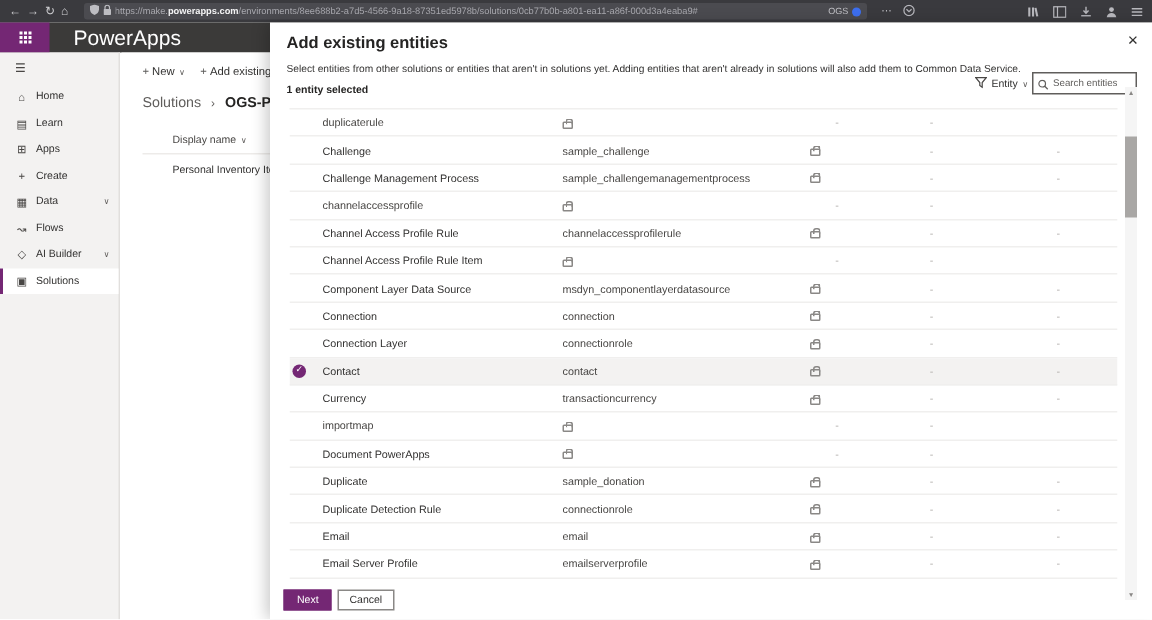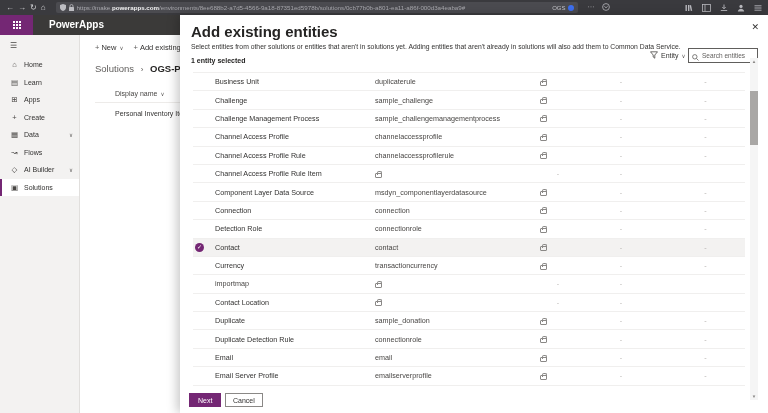--- a/index.html
+++ b/index.html
@@ -20,21 +20,21 @@
   .bluedot { width:6px; height:6px; border-radius:50%; background:#3d6ff0; display:inline-block; }
   .chromeicons { display:flex; gap:7px; margin-left:6px; color:#b9b9be; font-size:7px; }
   .ricons { margin-left:auto; display:flex; gap:9px; align-items:center; }
   .ricons svg { display:block; }
 
   
   .app-header { position:absolute; top:15px; left:0; width:768px; height:20px; background:#3b3a39; display:flex; }
   .waffle { width:33px; height:20px; background:#742774; display:flex; align-items:center; justify-content:center; }
   .waffle-dots { width:2px; height:2px; background:#fff; position:relative; left:-3px; top:-3px;
     box-shadow:3px 0 #fff,6px 0 #fff,0 3px #fff,3px 3px #fff,6px 3px #fff,0 6px #fff,3px 6px #fff,6px 6px #fff; }
-  .app-title { color:#fff; font-size:10px; line-height:20px; margin-left:16px;font-weight:bold; }
+  .app-title { color:#fff; font-size:14px; line-height:20px; margin-left:16px; }
 
   
   .sidebar { position:absolute; top:35px; left:0; width:80px; height:378px; background:#f3f2f1;
              border-right:1px solid #e1dfdd; }
   .hamburger { margin:6px 0 6px 10px; font-size:8px; color:#484644; letter-spacing:0; }
   .side-item { height:17.5px; display:flex; align-items:center; padding-left:10px; gap:5px;
                font-size:7px; color:#323130; cursor:default; }
   .side-item .sicon { width:9px; font-size:7.5px; color:#484644; text-align:center; }
   .side-item .schev { display:none; margin-left:auto; margin-right:6px; font-size:5.5px; color:#605e5c; }
   .side-item.has-chevron .schev { display:inline; }
@@ -51,21 +51,21 @@
   .bc-sep { color:#605e5c; margin:0 4px; font-size:8px; }
   .bc-cur { color:#252423; font-weight:bold; }
   .col-header { margin:16px 0 0 34px; font-size:7px; color:#484644; white-space:nowrap; }
   .col-header .tchev { font-size:5.5px; color:#605e5c; margin-left:3px; }
   .page-div { margin:5px 0 0 14px; width:300px; border-bottom:1px solid #edebe9; }
   .page-row { margin:7px 0 0 34px; font-size:7px; color:#323130; white-space:nowrap; }
 
   
   .modal { position:absolute; top:15px; left:180px; width:588px; height:398px; background:#fff;
            box-shadow:-3px 0 10px rgba(0,0,0,.22); }
-  .modal-title { position:absolute; top:8px; left:11px; font-size:15px; font-weight:bold; color:#252423; }
+  .modal-title { position:absolute; top:8px; left:11px; font-size:11px; font-weight:bold; color:#252423; }
   .modal-close { position:absolute; top:7px; right:9px; font-size:9px; color:#323130; cursor:default; }
   .modal-sub { position:absolute; top:28px; left:11px; font-size:6.8px; color:#323130; white-space:nowrap; }
   .selection { position:absolute; top:42px; left:11px; font-size:7px; font-weight:bold; color:#252423; }
   .filter { position:absolute; top:36px; left:470px; display:flex; align-items:center; gap:3px;
             font-size:7px; color:#323130; }
   .filter .fchev { font-size:5.5px; color:#605e5c; }
   .search { position:absolute; top:33px; left:508px; width:70px; height:15px; border:1px solid #605e5c;
             display:flex; align-items:center; padding:0 3px; gap:3px; background:#fff; }
   .search input { border:none; outline:none; width:100%; font-size:6.5px; color:#323130;
                   font-family:"Liberation Sans", sans-serif; }
@@ -258,21 +258,20 @@
             <circle cx="2.8" cy="2.8" r="2.2" fill="none" stroke="#605e5c" stroke-width="0.8"></circle>
             <line x1="4.5" y1="4.5" x2="6.5" y2="6.5" stroke="#605e5c" stroke-width="0.8"></line>
           </svg>
       </span>
       <input placeholder="Search entities" style="">
     </div>
 
     <div class="elist">
       <div class="erow">
           <span class="marker">✓</span>
-          <span class="edisplay">Business Unit</span>
           <span class="ename">duplicaterule</span>
           <span class="lockwrap">
             <span class="lock"></span>
           </span>
           <span class="dash">-</span>
           <span class="dash">-</span>
         </div>
         <div class="erow">
           <span class="marker">✓</span>
           <span class="edisplay">Challenge</span>
@@ -288,21 +287,20 @@
           <span class="edisplay">Challenge Management Process</span>
           <span class="ename">sample_challengemanagementprocess</span>
           <span class="lockwrap">
             <span class="lock"></span>
           </span>
           <span class="dash">-</span>
           <span class="dash">-</span>
         </div>
         <div class="erow">
           <span class="marker">✓</span>
-          <span class="edisplay">Channel Access Profile</span>
           <span class="ename">channelaccessprofile</span>
           <span class="lockwrap">
             <span class="lock"></span>
           </span>
           <span class="dash">-</span>
           <span class="dash">-</span>
         </div>
         <div class="erow">
           <span class="marker">✓</span>
           <span class="edisplay">Channel Access Profile Rule</span>
@@ -337,21 +335,21 @@
           <span class="edisplay">Connection</span>
           <span class="ename">connection</span>
           <span class="lockwrap">
             <span class="lock"></span>
           </span>
           <span class="dash">-</span>
           <span class="dash">-</span>
         </div>
         <div class="erow">
           <span class="marker">✓</span>
-          <span class="edisplay">Detection Role</span>
+          <span class="edisplay">Connection Layer</span>
           <span class="ename">connectionrole</span>
           <span class="lockwrap">
             <span class="lock"></span>
           </span>
           <span class="dash">-</span>
           <span class="dash">-</span>
         </div>
         <div class="erow selected">
           <span class="marker">✓</span>
           <span class="edisplay">Contact</span>
@@ -376,21 +374,21 @@
           <span class="marker">✓</span>
           <span class="ename">importmap</span>
           <span class="lockwrap">
             <span class="lock"></span>
           </span>
           <span class="dash">-</span>
           <span class="dash">-</span>
         </div>
         <div class="erow">
           <span class="marker">✓</span>
-          <span class="edisplay">Contact Location</span>
+          <span class="edisplay">Document PowerApps</span>
           <span class="lockwrap">
             <span class="lock"></span>
           </span>
           <span class="dash">-</span>
           <span class="dash">-</span>
         </div>
         <div class="erow">
           <span class="marker">✓</span>
           <span class="edisplay">Duplicate</span>
           <span class="ename">sample_donation</span>

